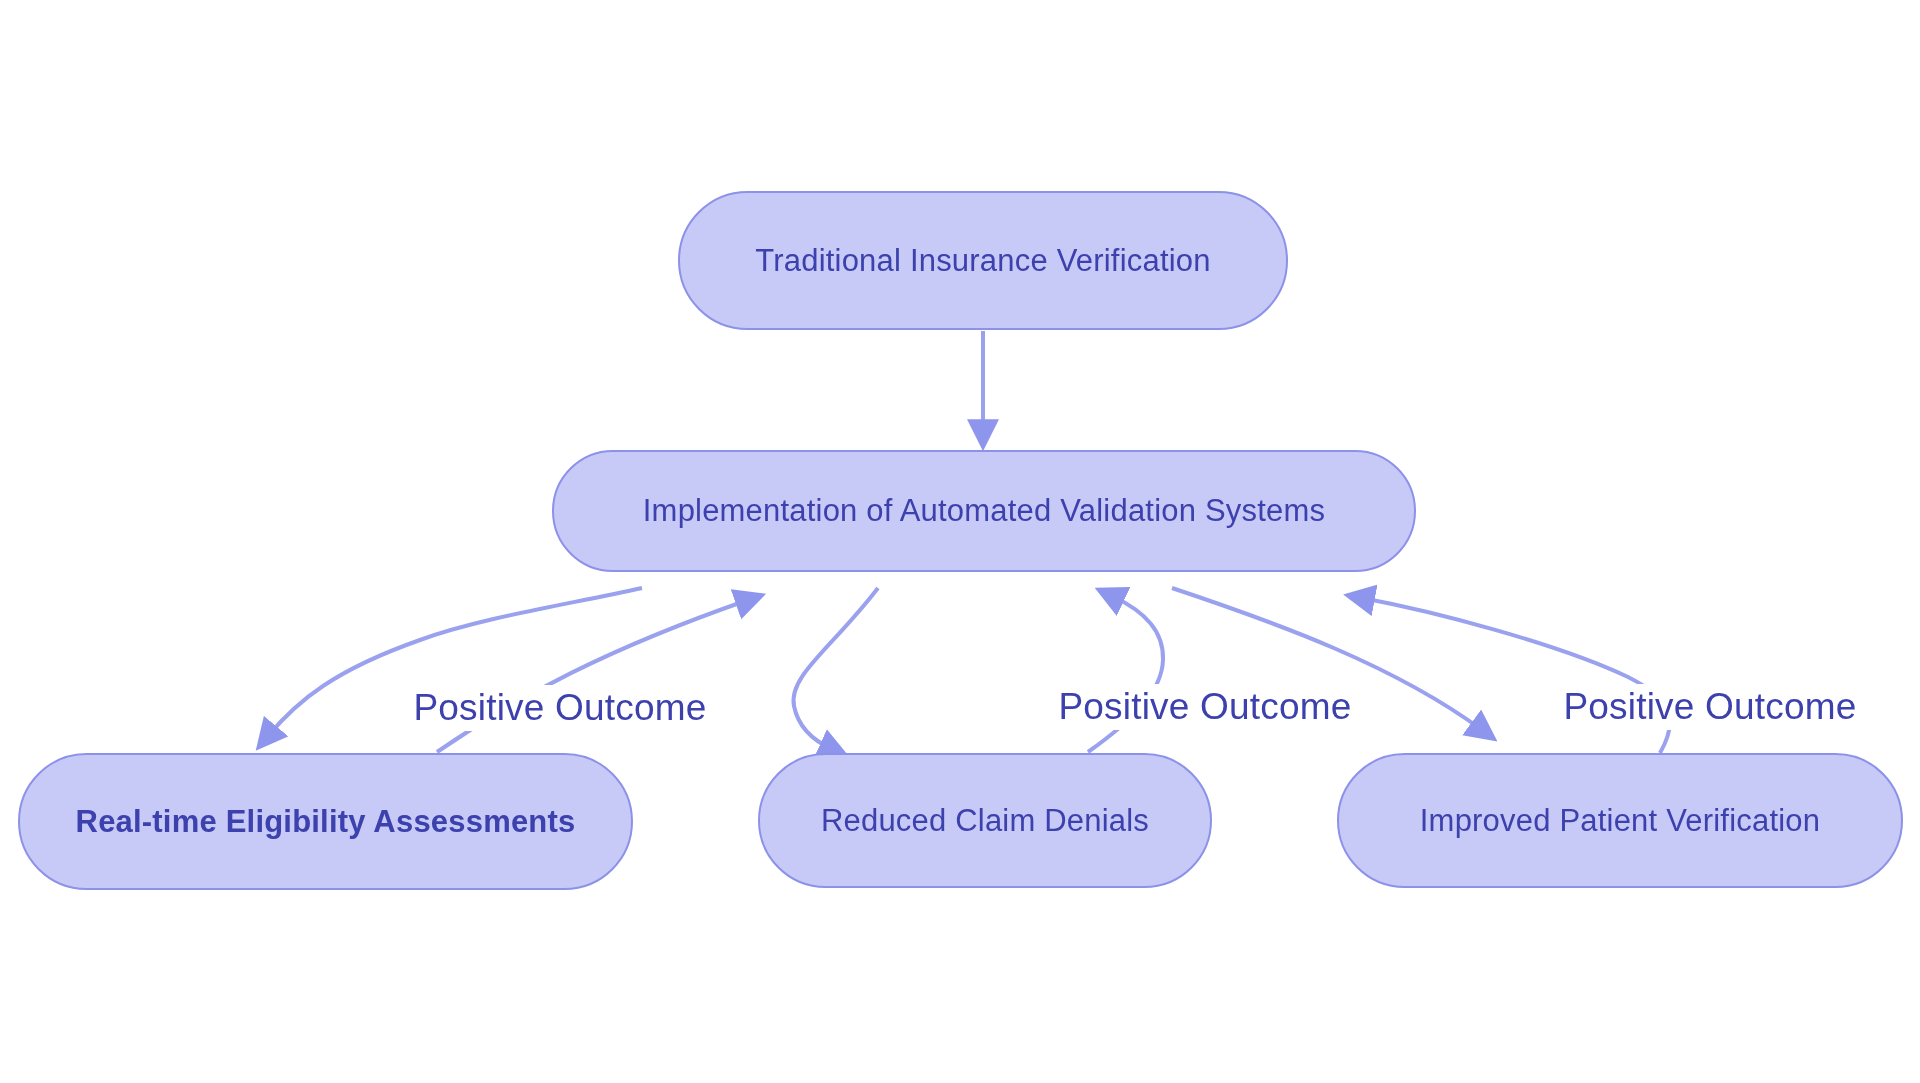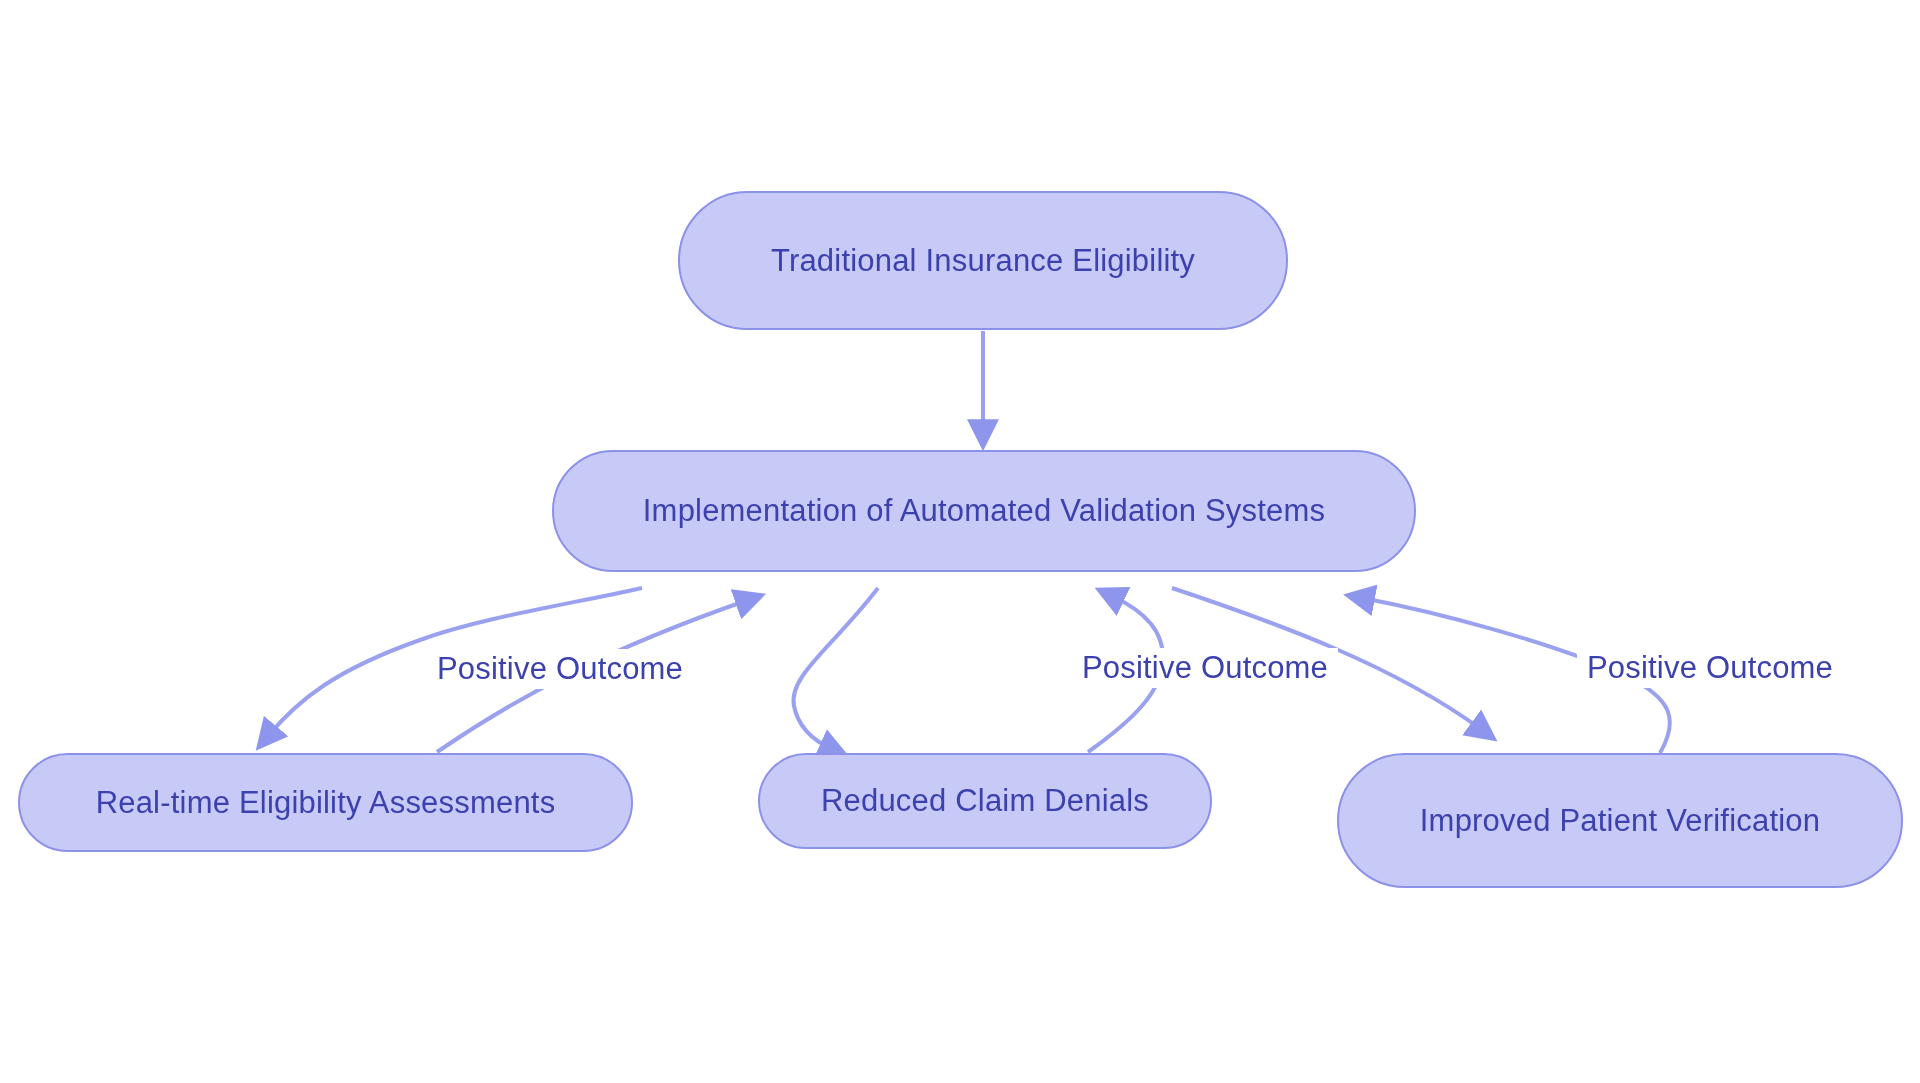--- a/index.html
+++ b/index.html
@@ -37,32 +37,33 @@
     align-items: center;
     justify-content: center;
     text-align: center;
     color: #3c41ad;
     font-size: 31px;
     letter-spacing: 0.2px;
     white-space: nowrap;
   }
   .node-traditional     { left: 678px;  top: 191px; width: 610px; height: 139px; }
   .node-implementation  { left: 552px;  top: 450px; width: 864px; height: 122px; }
-  .node-realtime        { left: 18px;   top: 753px; width: 615px; height: 99px; }
-  .node-reduced         { left: 758px;  top: 753px; width: 454px; height: 96px; }
+  .node-realtime        { left: 18px;   top: 753px; width: 615px; height: 137px; font-weight: bold; }
+  .node-reduced         { left: 758px;  top: 753px; width: 454px; height: 135px; }
   .node-improved        { left: 1337px; top: 753px; width: 566px; height: 135px; }
   .edge-label {
     position: absolute;
     transform: translate(-50%, -50%);
     background: #ffffff;
     color: #3c41ad;
-    font-size: 31px;
+    font-size: 37px;
     letter-spacing: 0.2px;
     padding: 2px 10px;
     white-space: nowrap;
+    margin-top: 39px;
   }
   .edge-label-left   { left: 560px;  top: 669px; }
   .edge-label-middle { left: 1205px; top: 668px; }
   .edge-label-right  { left: 1710px; top: 668px; }
 </style>
 </head>
 <body>
 
 <div class="canvas">
 
@@ -82,21 +83,21 @@
     <path class="edge" marker-end="url(#arrow)" d="M 878 588 C 832 648, 788 676, 794 706 C 798 726, 812 740, 832 749"></path>
 
     <path class="edge" marker-end="url(#arrow)" d="M 1088 752 C 1136 718, 1162 690, 1163 660 C 1164 632, 1146 612, 1112 596"></path>
 
     <path class="edge" marker-end="url(#arrow)" d="M 1172 588 C 1280 624, 1395 666, 1482 730"></path>
 
     <path class="edge" marker-end="url(#arrow)" d="M 1660 753 C 1679 720, 1672 699, 1628 677 C 1556 643, 1432 611, 1362 598"></path>
   </svg>
 
   <div class="node node-traditional">
-    <span>Traditional Insurance Eligibility</span>
+    <span>Traditional Insurance Verification</span>
   </div>
 
   <div class="node node-implementation">
     <span>Implementation of Automated Validation Systems</span>
   </div>
 
   <div class="node node-realtime">
     <span>Real-time Eligibility Assessments</span>
   </div>
 

